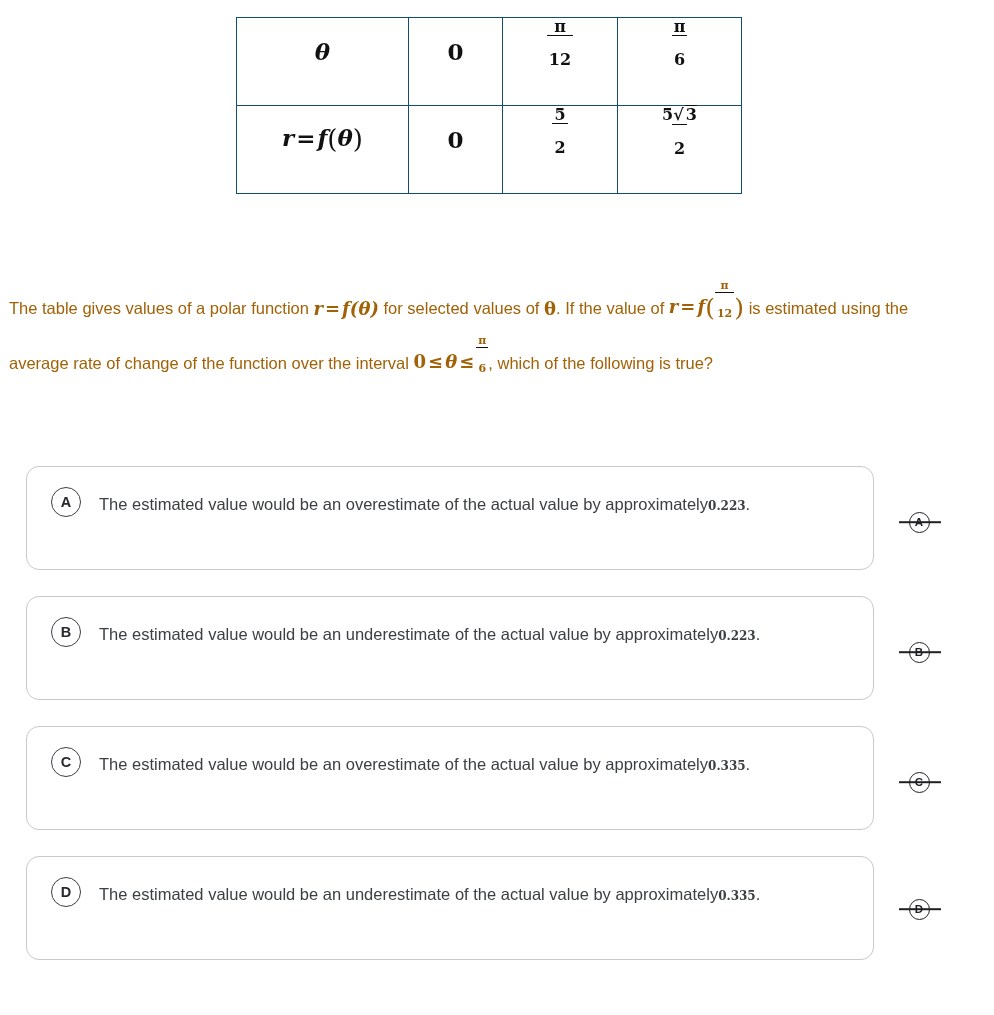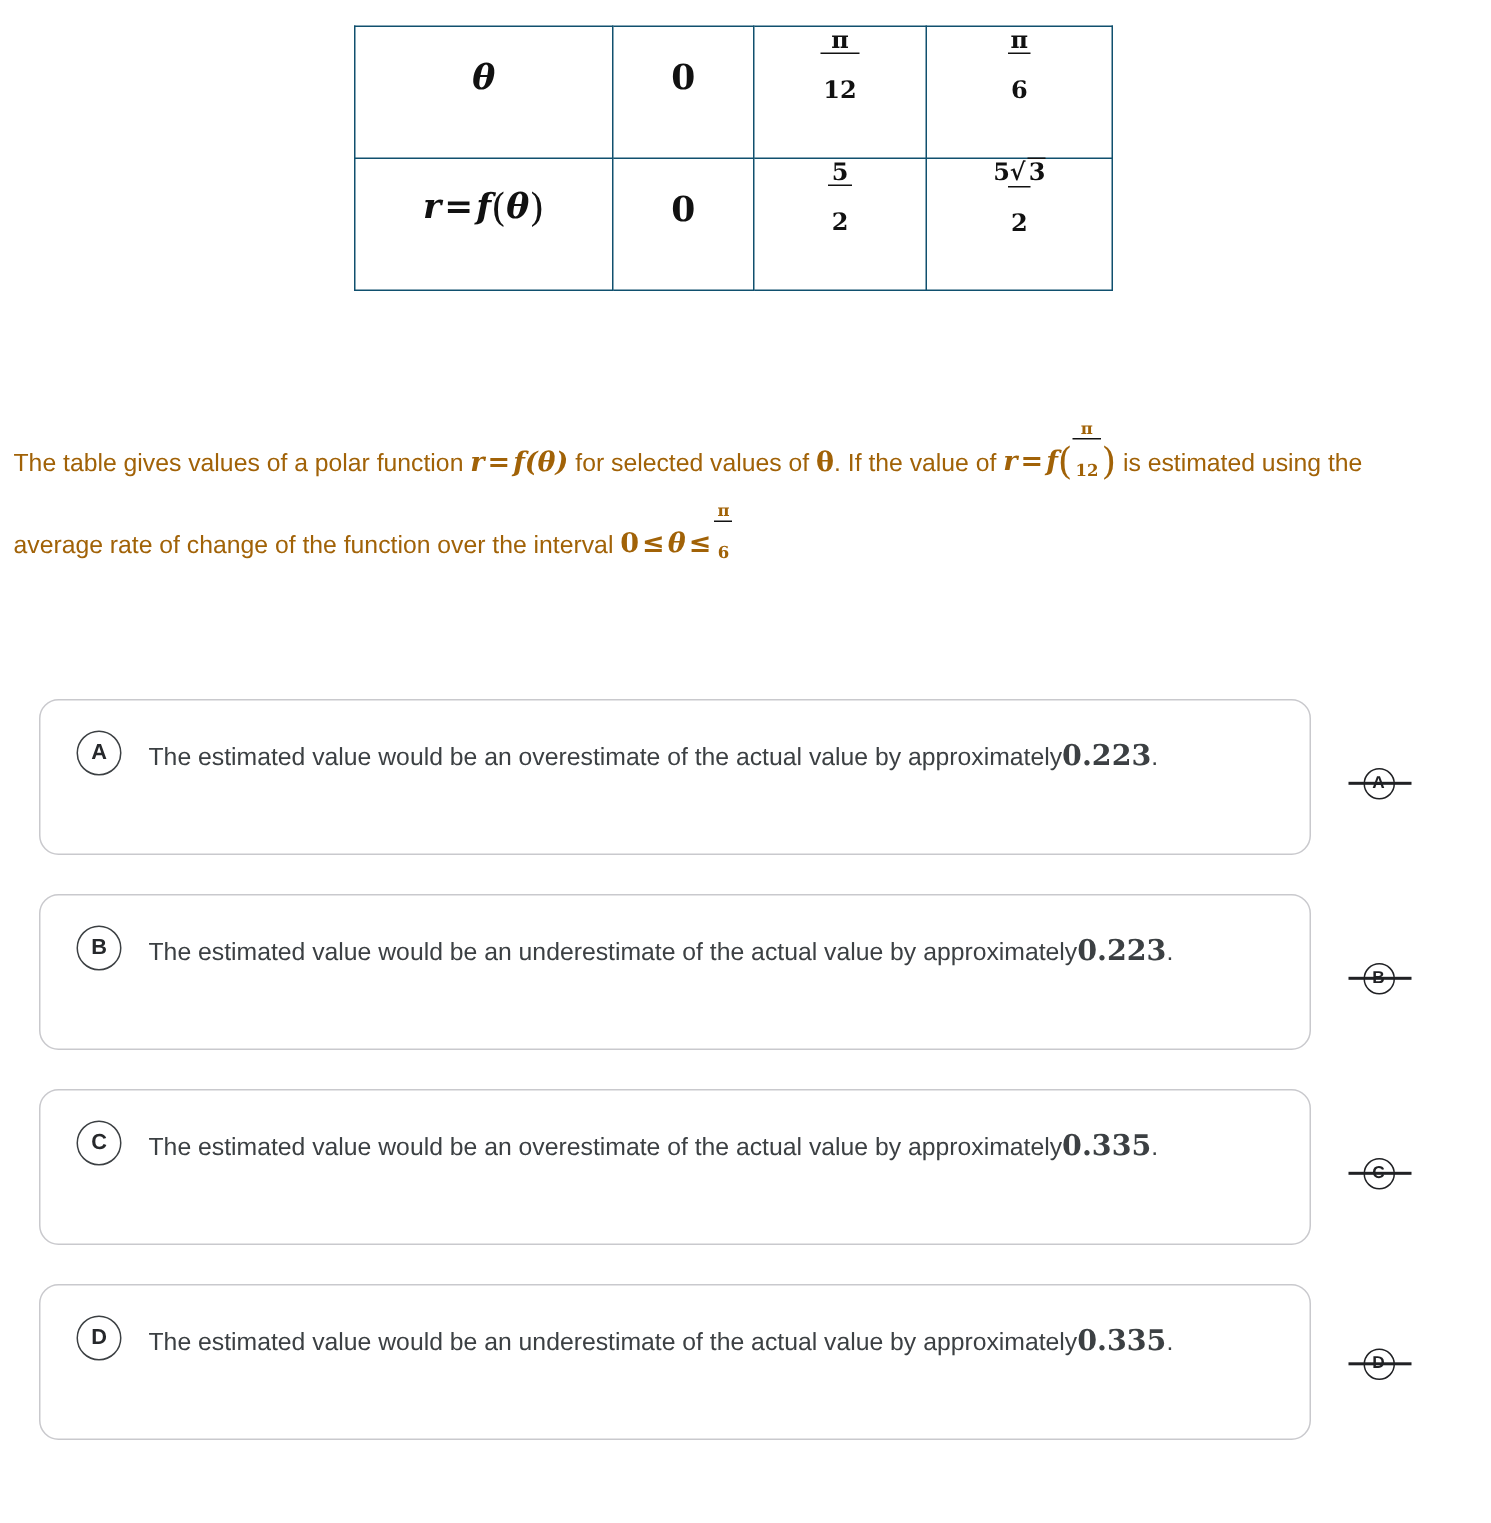--- a/index.html
+++ b/index.html
@@ -151,21 +151,21 @@
   .choice-text {
     margin-left: 18px;
     font-size: 16.5px;
     line-height: 38px;
     color: #3c4043;
     max-width: 700px;
   }
   .numv {
     font-family: "DejaVu Serif", "Liberation Serif", serif;
     font-weight: 700;
-    font-size: 19px;
+    font-size: 12px;
   }
 
   
   .elim {
     position: absolute;
     left: 898px;
     width: 42px;
     height: 30px;
     display: flex;
     align-items: center;
@@ -274,21 +274,21 @@
     <span>for selected values of</span>
     <span class="inline-math inl it">θ</span><span>. If the value of</span>
     <span class="inline-math inl"><span class="it">r</span><span class="mo">=</span><span class="it">f</span><span class="paren-big">(</span><span class="frac sz11">
           <span class="num">π</span>
           <span class="den">12</span>
         </span><span class="paren-big">)</span></span>
     <span>is estimated using the average rate of change of the function over the interval</span>
     <span class="inline-math inl"><span>0</span><span class="mo">≤</span><span class="it">θ</span><span class="mo">≤</span><span class="frac sz11">
           <span class="num">π</span>
           <span class="den">6</span>
-        </span></span>
+        </span></span><span>, which of the following is true?</span>
   </div>
 
   <div class="choice" id="choice-a">
     <div class="bubble">A</div>
     <div class="choice-text">
       <span>The estimated value would be an overestimate of the actual value by</span>
       <span>approximately</span><span class="numv">0.223</span><span>.</span>
     </div>
   </div>
 

